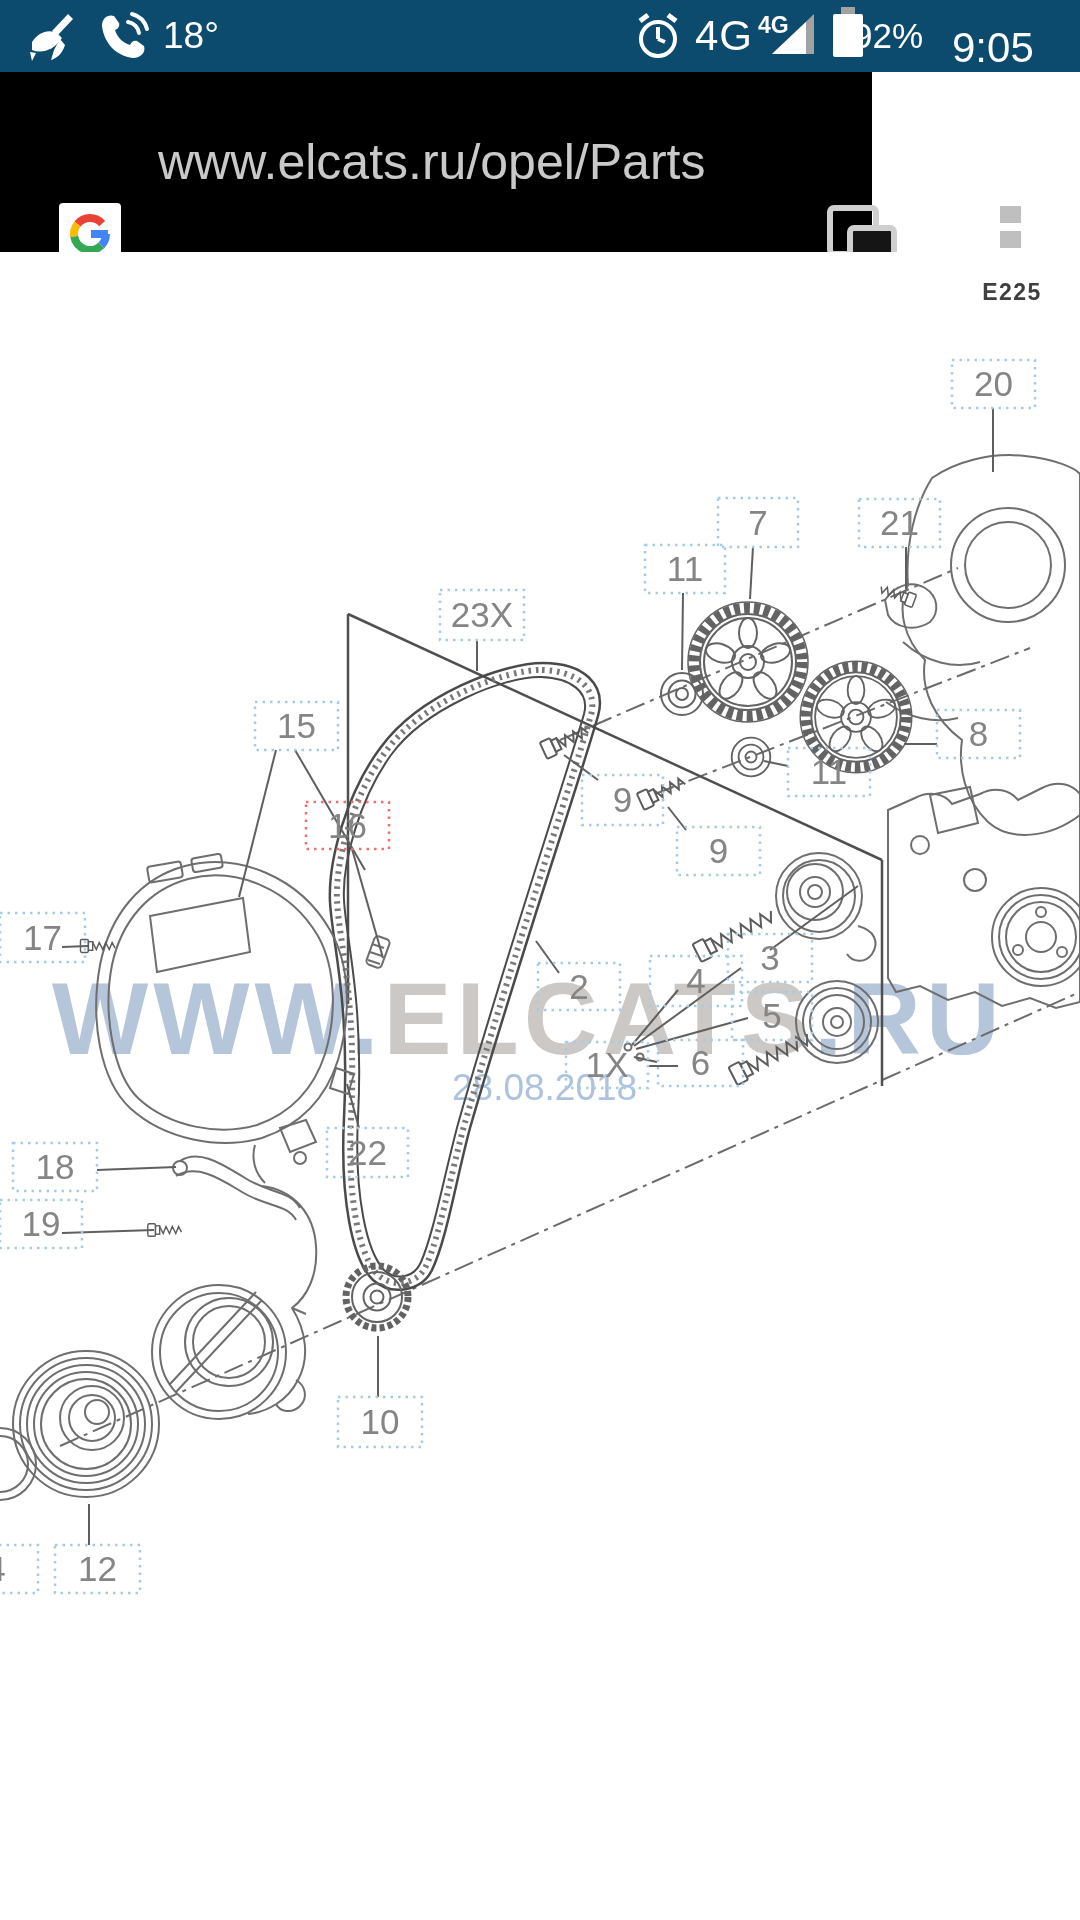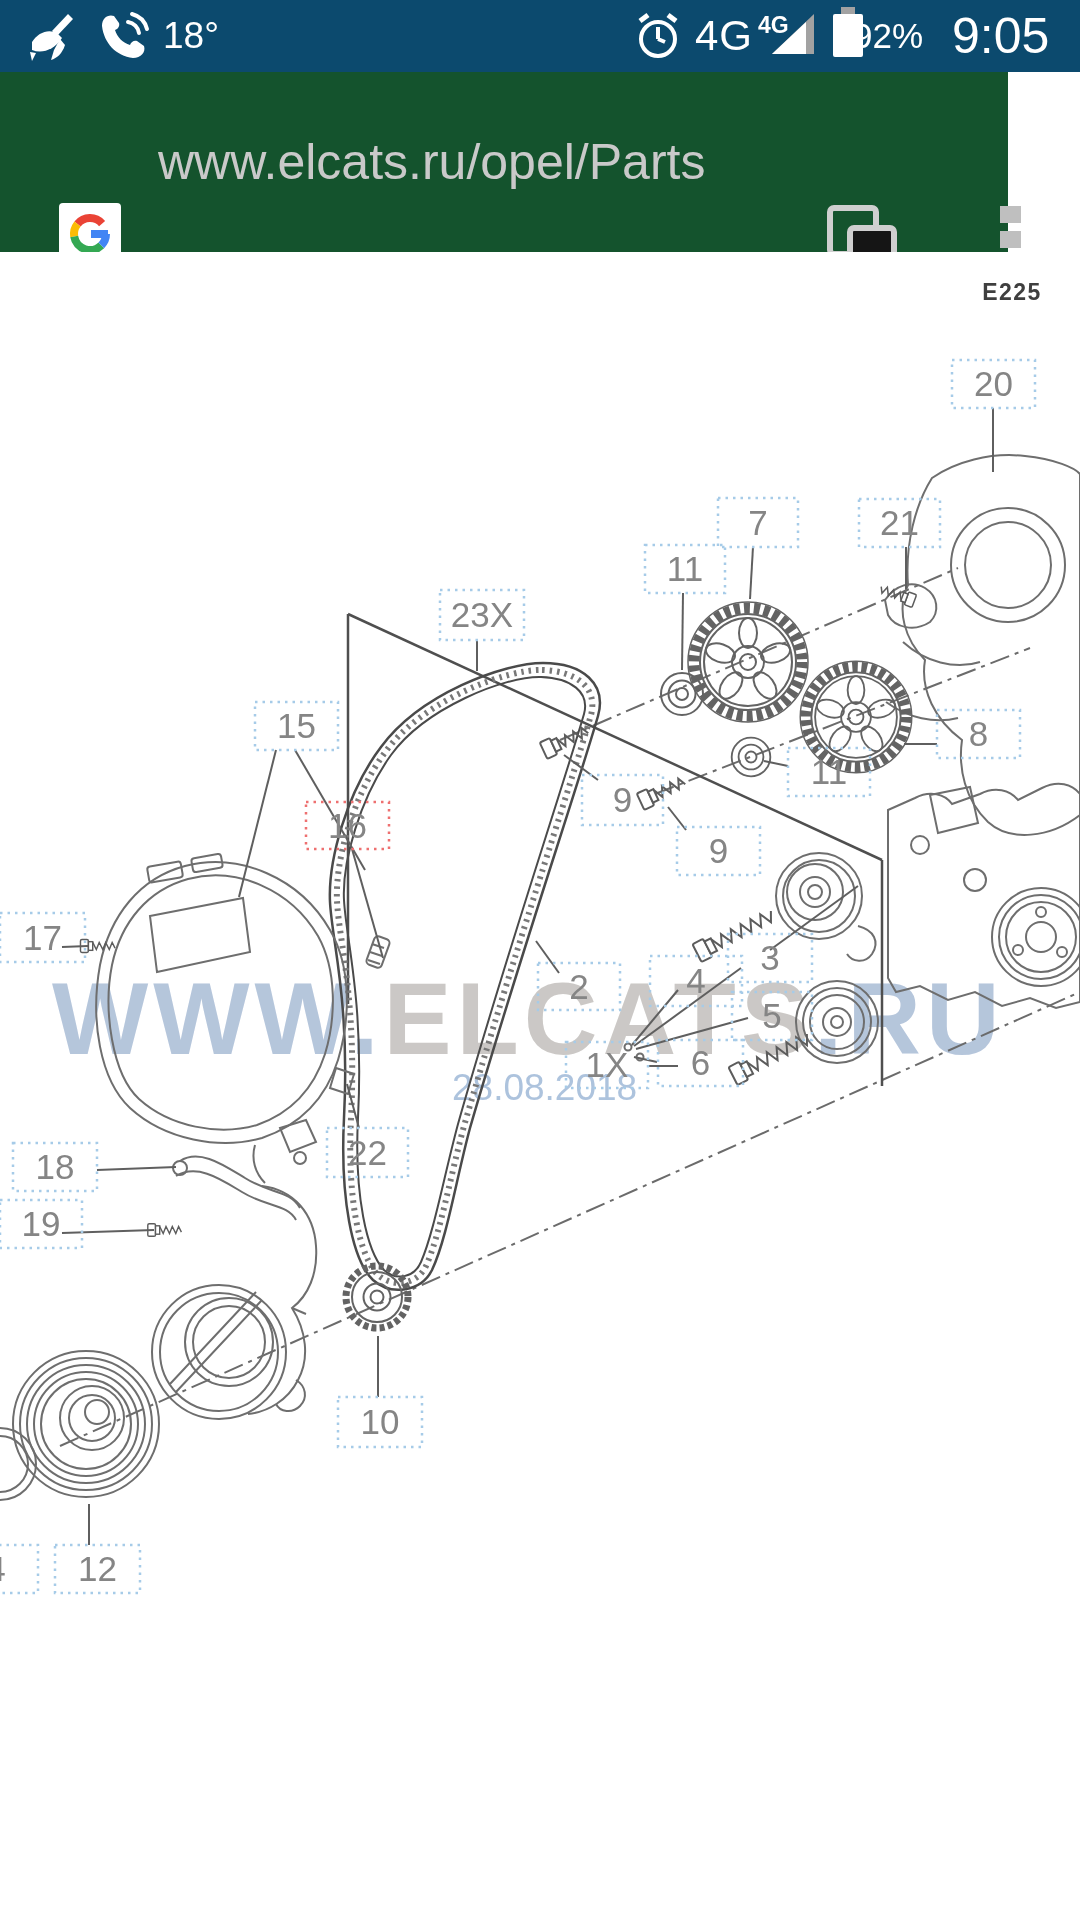--- a/index.html
+++ b/index.html
@@ -4,24 +4,24 @@
 <style>
   html,body{margin:0;padding:0;background:#fff;}
   body{width:1080px;height:1920px;position:relative;font-family:"Liberation Sans",sans-serif;overflow:hidden;}
   
   .status-bar{position:relative;width:1080px;height:72px;background:#0c4a6e;color:#fff;}
   .status-bar .txt{position:absolute;top:0;height:72px;display:flex;align-items:center;color:#fff;}
   #temp{left:163px;font-size:37px;}
   #net-big{left:695px;font-size:42px;letter-spacing:1px;}
   #net-small{left:758px;top:10px;height:30px;font-size:23px;font-weight:bold;}
   #batt-pct{left:853px;font-size:35px;}
-  #clock{left:952px;font-size:50px;}
+  #clock{left:952px;font-size:42px;margin-top:12px;}
   .sb-icon{position:absolute;}
   
-  .browser-bar{position:relative;width:1008px;height:180px;background:#14532d;}
+  .browser-bar{position:relative;width:872px;height:180px;background:#000000;}
   .favicon{position:absolute;left:59px;top:131px;width:62px;height:62px;background:#fff;border-radius:4px;display:flex;align-items:center;justify-content:center;}
   .url{position:absolute;left:158px;top:0;height:180px;width:612px;display:flex;align-items:center;overflow:hidden;color:#c9c9c9;font-size:50px;white-space:nowrap;}
   .tabs-icon{position:absolute;left:826px;top:132px;width:72px;height:72px;}
   .menu-icon{position:absolute;left:1000px;top:134px;width:22px;height:72px;}
   .menu-icon div{width:21px;height:17px;background:#bfbfbf;margin-bottom:8px;}
   
   .content{position:relative;width:1080px;height:1668px;background:#fff;}
   svg text{font-family:"Liberation Sans",sans-serif;}
   .part{stroke:#6e6e6e;fill:none;stroke-width:2;}
   .dark{stroke:#4a4a4a;}

